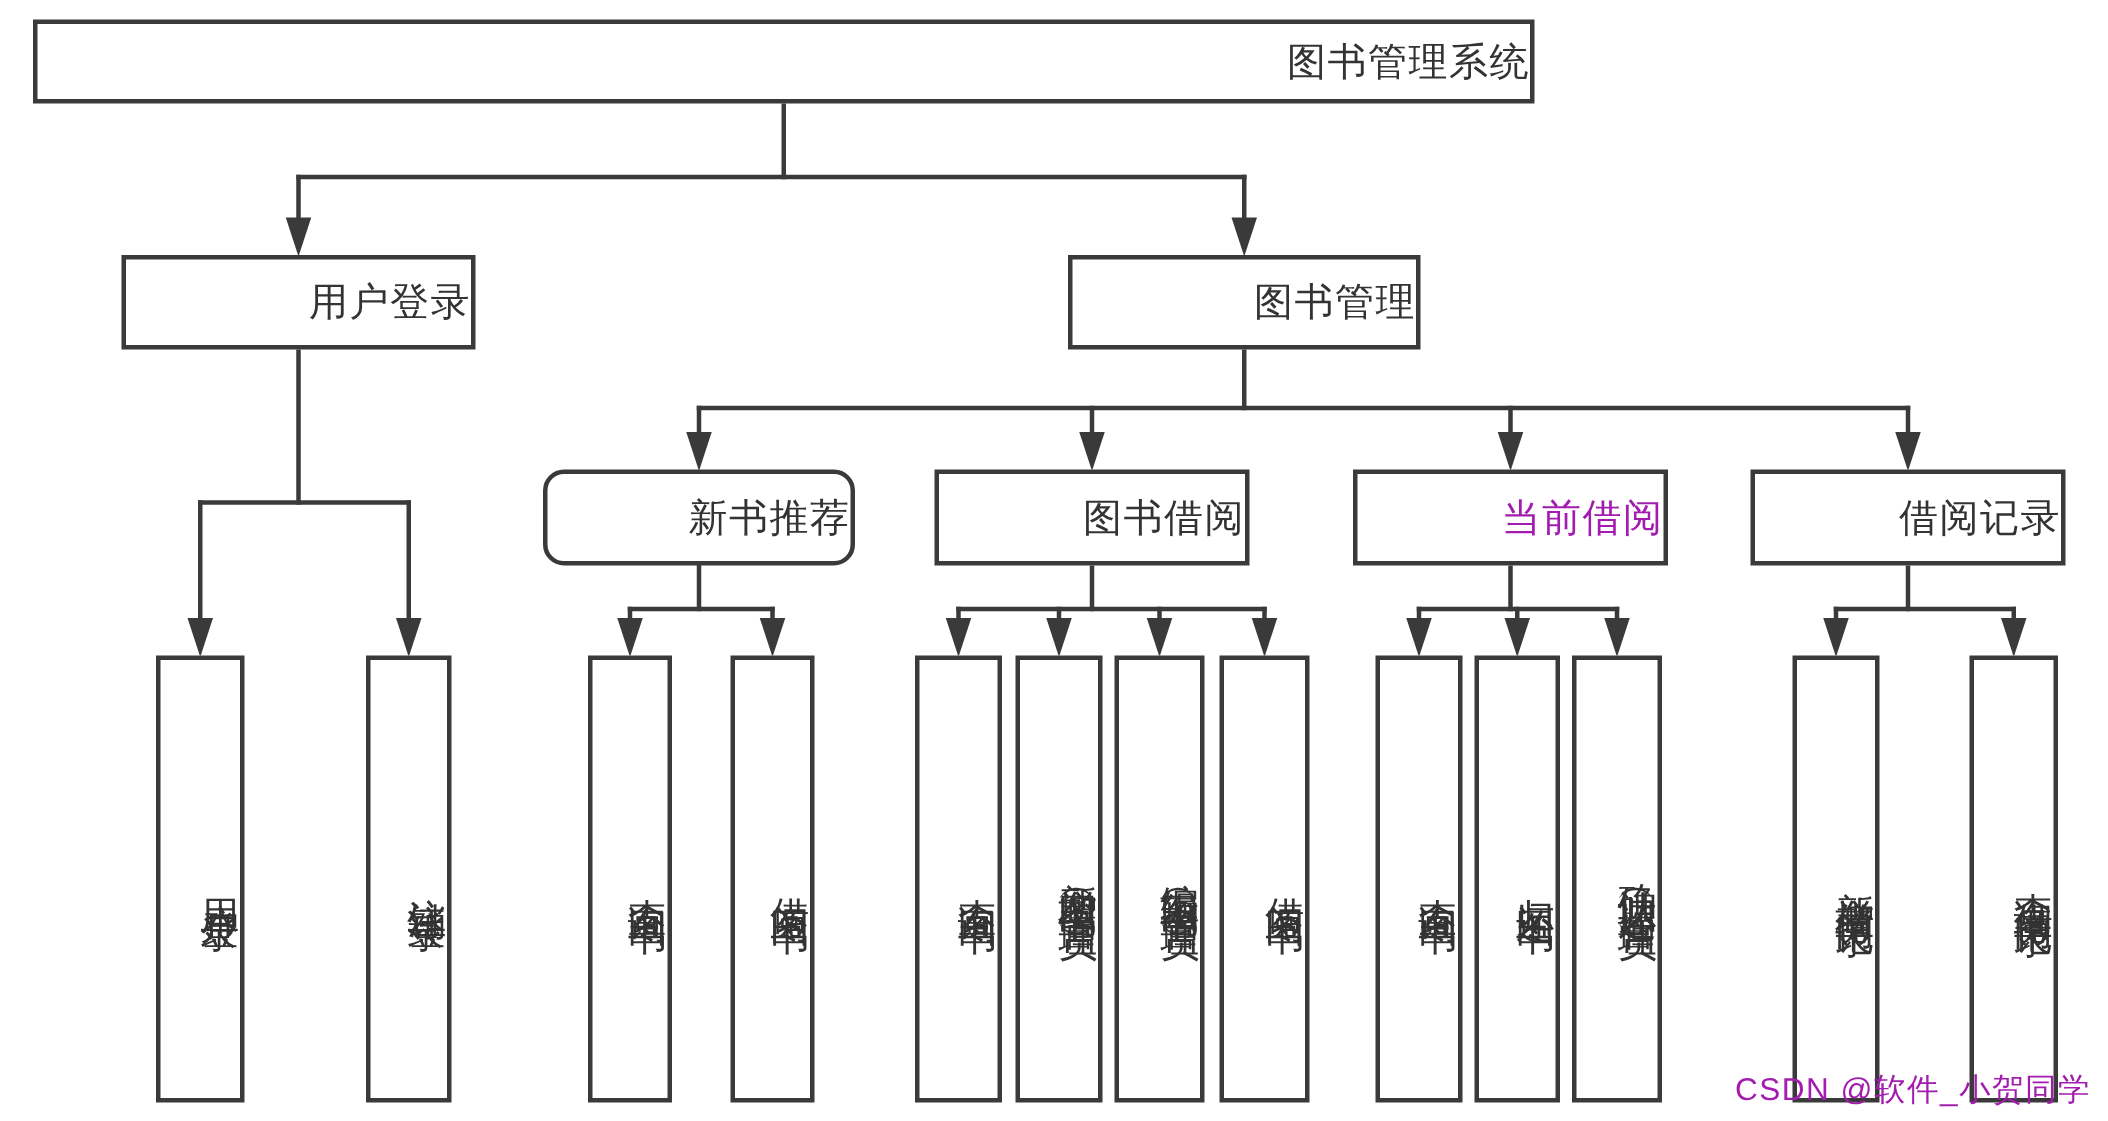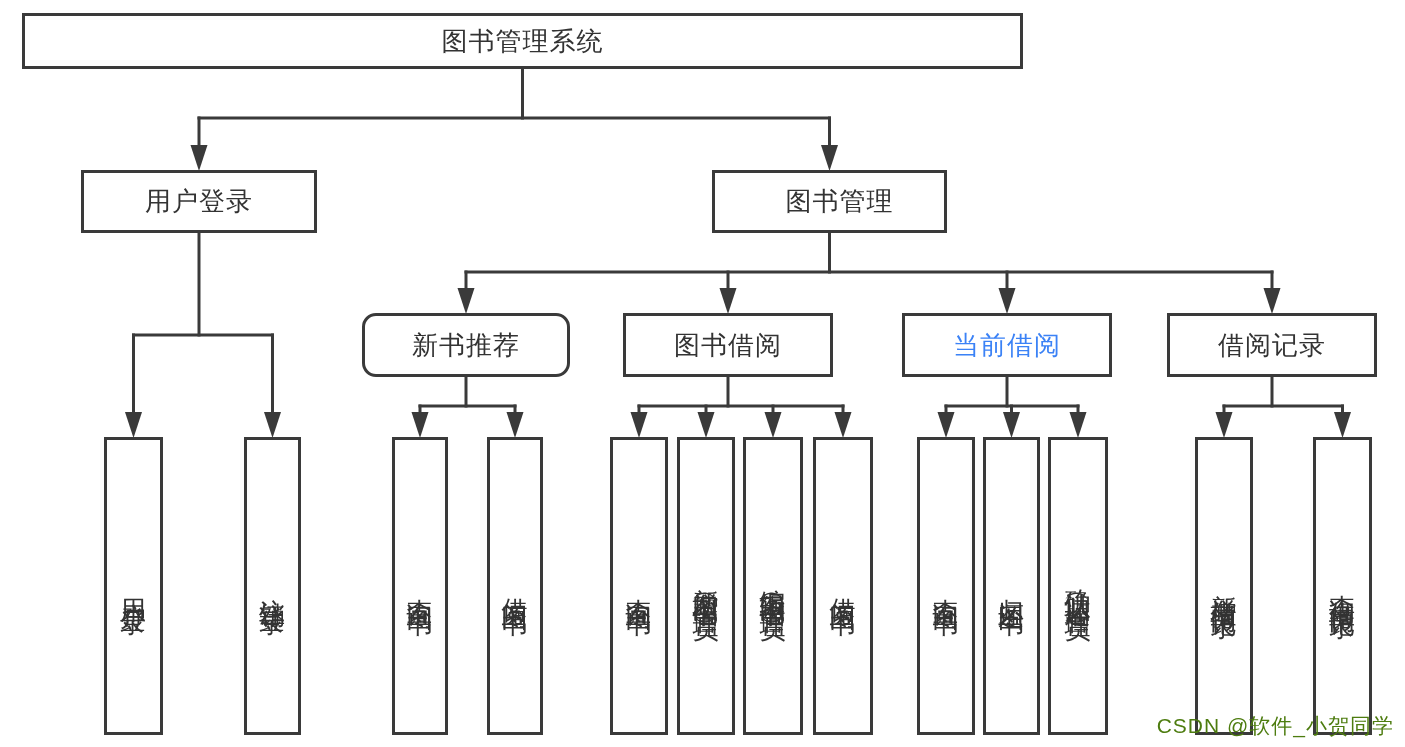--- a/index.html
+++ b/index.html
@@ -22,39 +22,39 @@
     width: 1405px;
     height: 747px;
   }
   .node {
     position: absolute;
     box-sizing: border-box;
     border: 3px solid #3a3a3a;
     background: #ffffff;
     display: flex;
     align-items: center;
-    justify-content: center;
+    justify-content: flex-end;
     color: #333333;
     font-size: 26px;
   }
   .node.horiz .node-label {
     letter-spacing: 1px;
     white-space: nowrap;
   }
   .node.vert .node-label {
     writing-mode: vertical-rl;
     text-orientation: mixed;
     letter-spacing: 4px;
     line-height: 1;
   }
   .watermark {
     position: absolute;
     right: 11px;
     bottom: 7px;
-    color: #4d7c0f;
+    color: #a21caf;
     font-size: 21px;
     letter-spacing: 1px;
     white-space: nowrap;
   }
 </style>
 </head>
 <body>
 
 <div class="stage">
   <svg class="connector-layer" width="1405" height="747" viewBox="0 0 1405 747" xmlns="http://www.w3.org/2000/svg">
@@ -120,21 +120,21 @@
       </div>
       <div class="node horiz" style="left: 712px; top: 170px; width: 235px; height: 63px; border-color: rgb(58, 58, 58); background: rgb(255, 255, 255); color: rgb(51, 51, 51); padding-left: 20px;">
         <span class="node-label">图书管理</span>
       </div>
       <div class="node horiz" style="left: 362px; top: 313px; width: 208px; height: 64px; border-color: rgb(58, 58, 58); background: rgb(255, 255, 255); color: rgb(51, 51, 51); border-radius: 14px;">
         <span class="node-label">新书推荐</span>
       </div>
       <div class="node horiz" style="left: 623px; top: 313px; width: 210px; height: 64px; border-color: rgb(58, 58, 58); background: rgb(255, 255, 255); color: rgb(51, 51, 51);">
         <span class="node-label">图书借阅</span>
       </div>
-      <div class="node horiz" style="left: 902px; top: 313px; width: 210px; height: 64px; border-color: rgb(58, 58, 58); background: rgb(255, 255, 255); color: #3b82f6;">
+      <div class="node horiz" style="left: 902px; top: 313px; width: 210px; height: 64px; border-color: rgb(58, 58, 58); background: rgb(255, 255, 255); color: #a21caf;">
         <span class="node-label">当前借阅</span>
       </div>
       <div class="node horiz" style="left: 1167px; top: 313px; width: 210px; height: 64px; border-color: rgb(58, 58, 58); background: rgb(255, 255, 255); color: rgb(51, 51, 51);">
         <span class="node-label">借阅记录</span>
       </div>
       <div class="node vert" style="left: 104px; top: 437px; width: 59px; height: 298px; border-color: rgb(58, 58, 58); background: rgb(255, 255, 255); color: rgb(51, 51, 51);">
         <span class="node-label">用户登录</span>
       </div>
       <div class="node vert" style="left: 244px; top: 437px; width: 57px; height: 298px; border-color: rgb(58, 58, 58); background: rgb(255, 255, 255); color: rgb(51, 51, 51);">
         <span class="node-label">注销登录</span>

